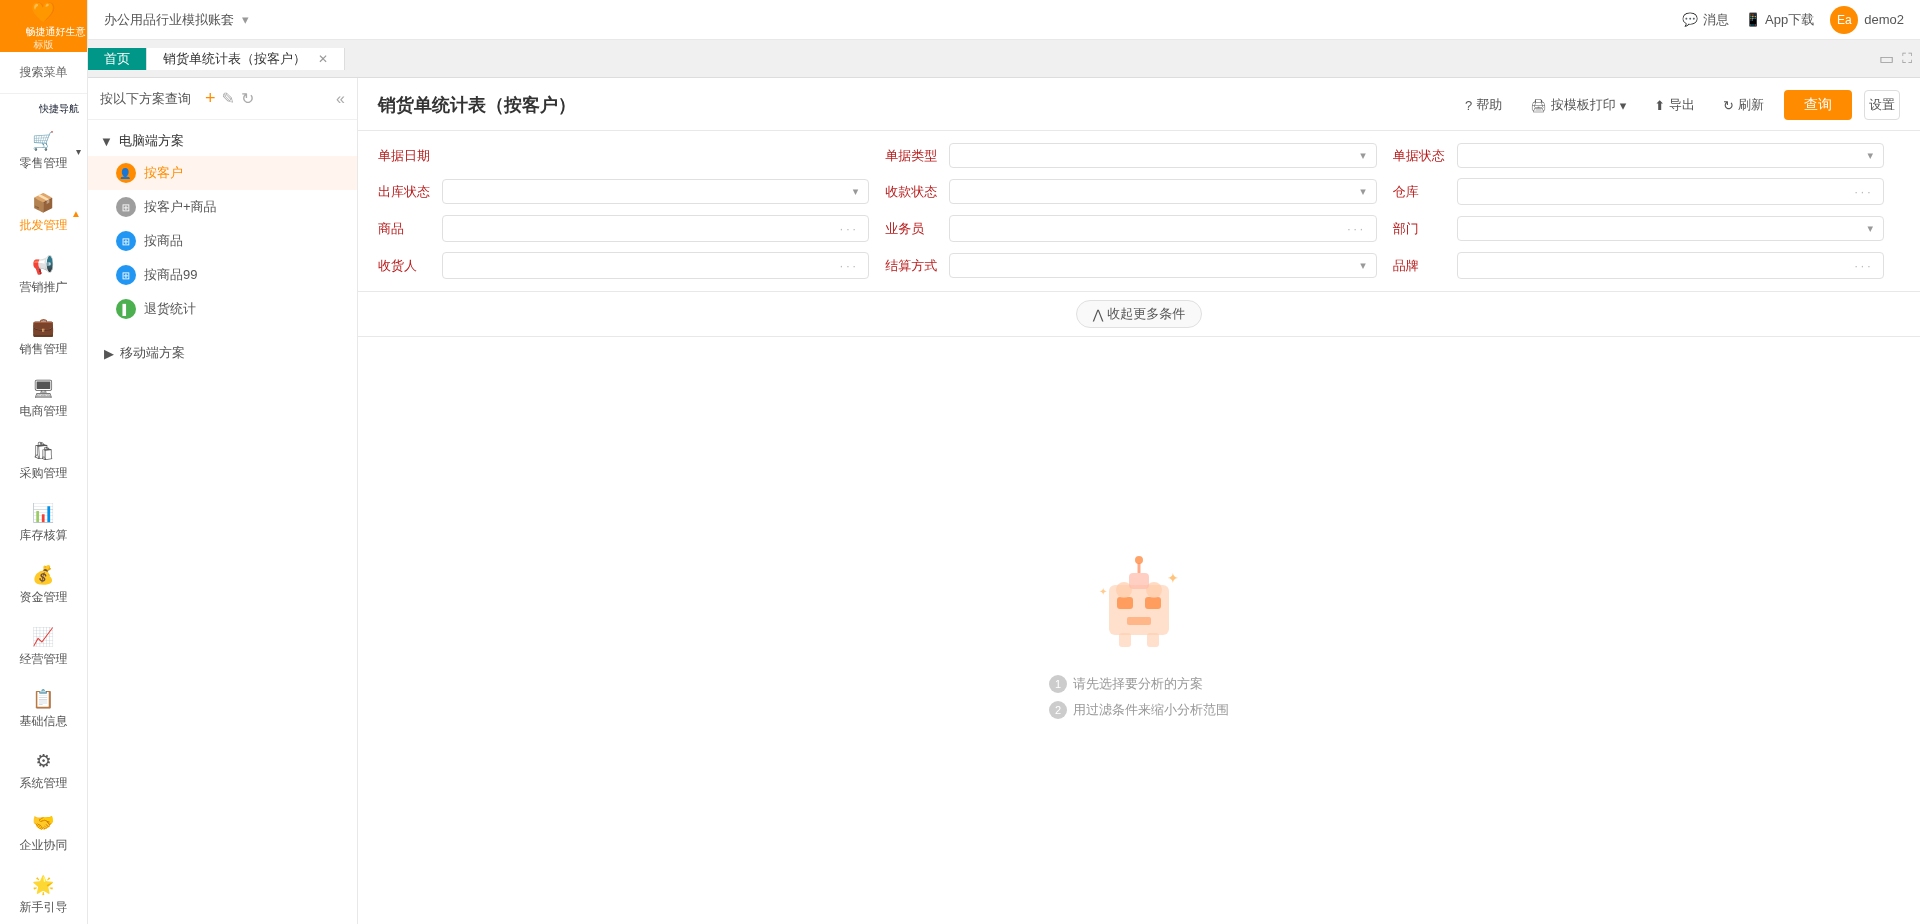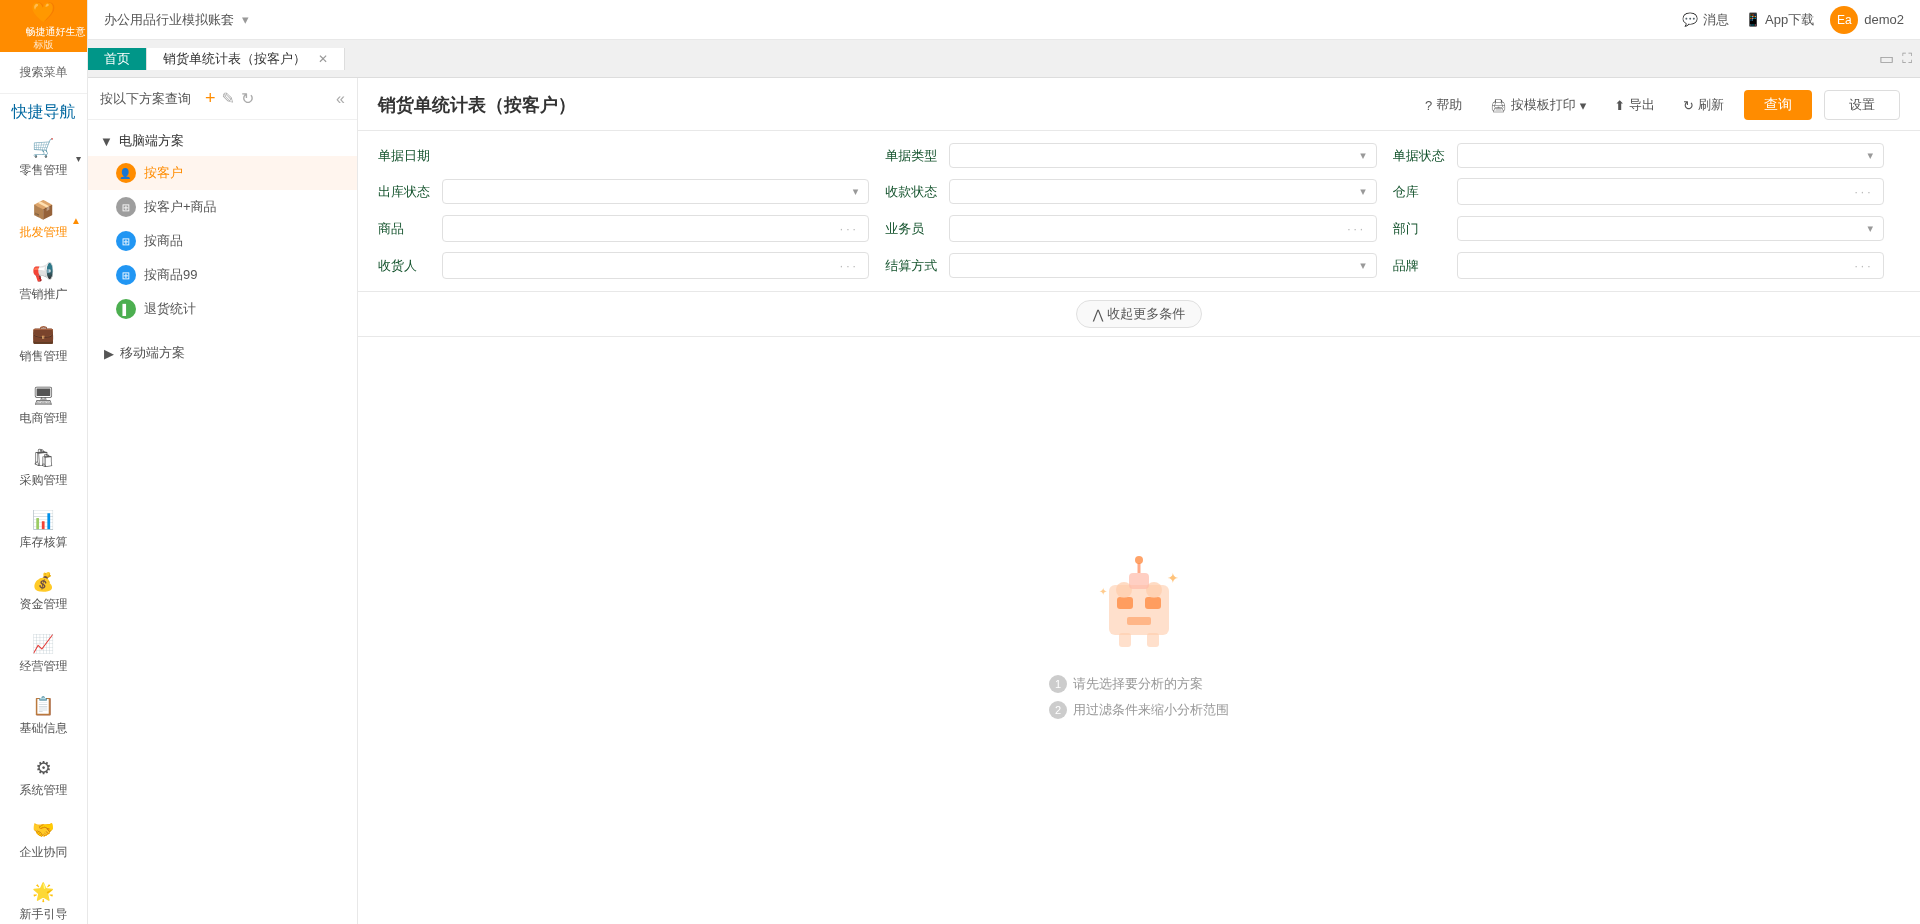--- a/index.html
+++ b/index.html
@@ -33,23 +33,23 @@
     .sidebar-search {
       padding: 12px 8px;
       font-size: 12px;
       color: #666;
       text-align: center;
       cursor: pointer;
       border-bottom: 1px solid #f0f0f0;
     }
     .sidebar-nav-label {
       padding: 8px 8px 4px;
-      font-size: 16px;
-      color: #0369a1;
-      text-align: center;
+      font-size: 10px;
+      color: #0f172a;
+      text-align: right;
       cursor: pointer;
     }
     .sidebar-item {
       display: flex;
       flex-direction: column;
       align-items: center;
       padding: 10px 4px;
       font-size: 12px;
       color: #555;
       cursor: pointer;
@@ -275,21 +275,21 @@
       background: #ff8c00;
       color: #fff;
       padding: 6px 20px;
       border-radius: 4px;
       font-size: 14px;
     }
     .action-btn.secondary {
       background: #fff;
       border: 1px solid #ddd;
       color: #555;
-      padding: 5px 24px;
+      padding: 5px 4px;
       border-radius: 4px;
     }
 
     
     .filter-area {
       background: #fff;
       padding: 12px 20px;
       border-bottom: 1px solid #e8e8e8;
     }
     .filter-row {
@@ -301,21 +301,21 @@
     .filter-row:last-child { margin-bottom: 0; }
     .filter-item {
       display: flex;
       align-items: center;
       flex: 1;
       gap: 8px;
       padding-right: 16px;
     }
     .filter-label {
       font-size: 13px;
-      color: #14532d;
+      color: #b91c1c;
       white-space: nowrap;
       min-width: 56px;
     }
     .filter-control {
       flex: 1;
       display: flex;
       align-items: center;
       border: 1px solid #e0e0e0;
       border-radius: 4px;
       padding: 5px 10px;

